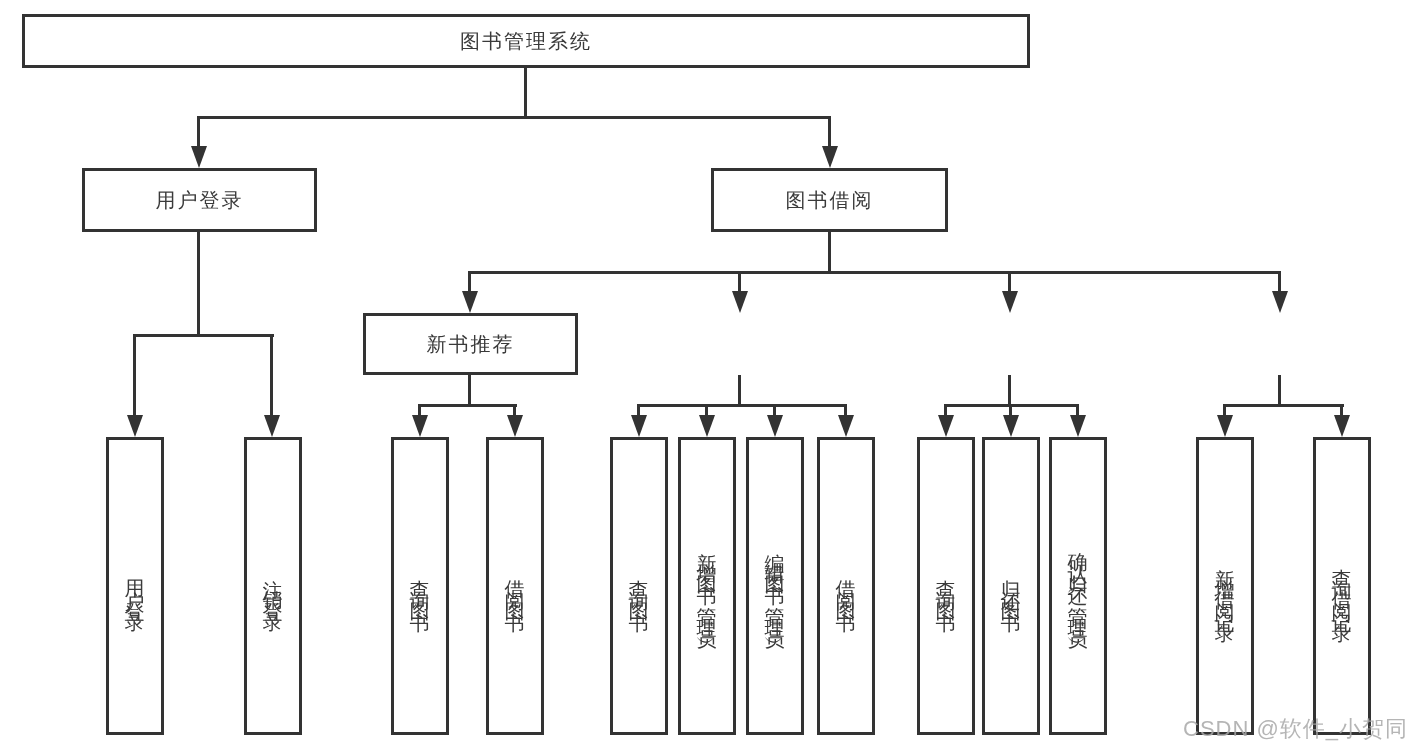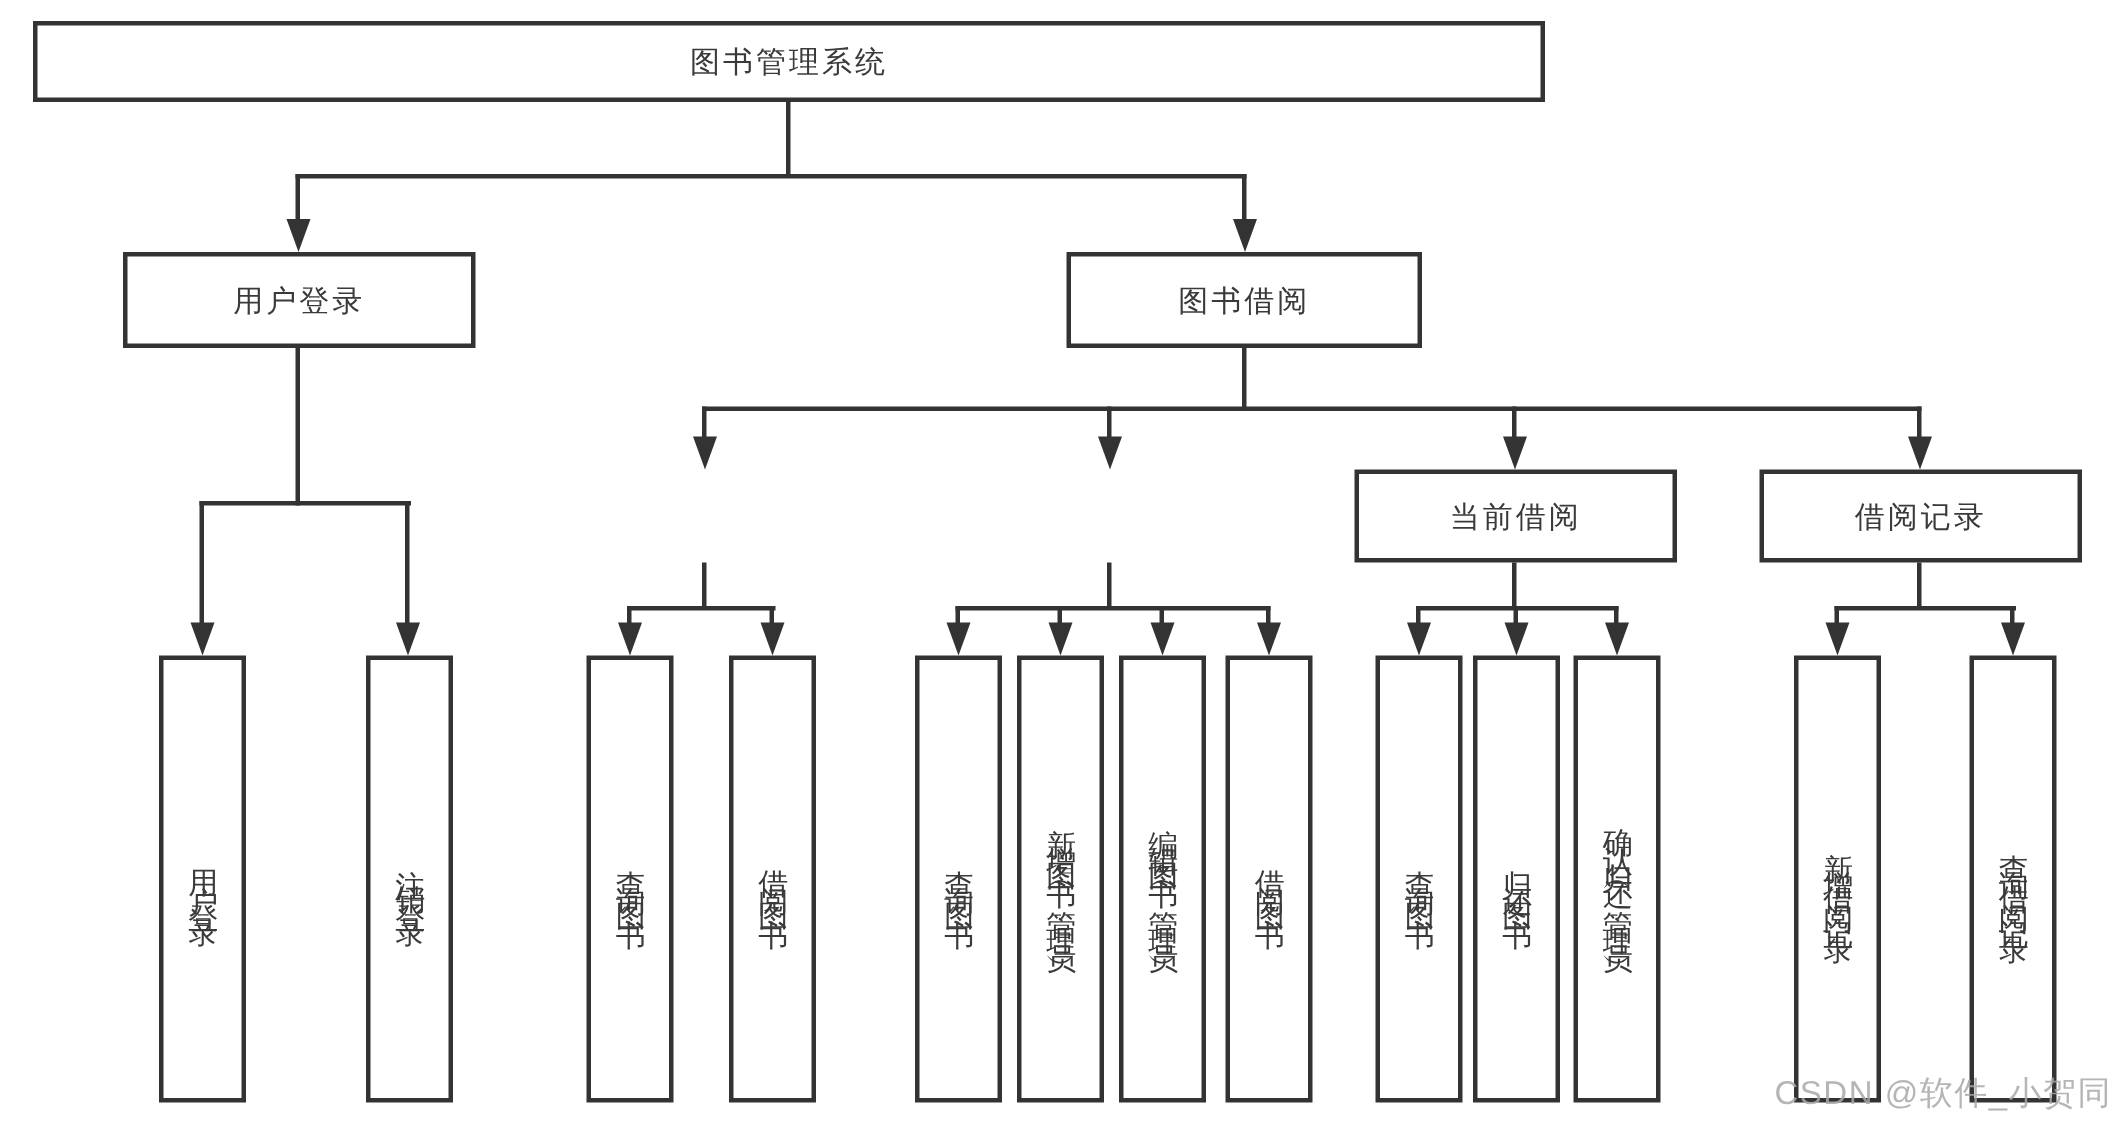--- a/index.html
+++ b/index.html
@@ -78,25 +78,22 @@
     <span>图书管理系统</span>
   </div>
 
   <div class="node" style="left:82px; top:168px; width:235px; height:64px;">
     <span>用户登录</span>
   </div>
   <div class="node" style="left:711px; top:168px; width:237px; height:64px;">
     <span>图书借阅</span>
   </div>
 
-  <div class="node" style="left:903px; top:313px; width:215px; height:62px;">
-    <span>当前借阅</span>
-  </div>
-  <div class="node" style="left:1173px; top:313px; width:215px; height:62px;">
-    <span>借阅记录</span>
+  <div class="node" style="left:363px; top:313px; width:215px; height:62px;">
+    <span>新书推荐</span>
   </div>
 
   <div class="leaf" style="left:106px;">
     <span class="vtext">用户登录</span>
   </div>
   <div class="leaf" style="left:244px;">
     <span class="vtext">注销登录</span>
   </div>
   <div class="leaf" style="left:391px;">
     <span class="vtext">查询图书</span>

